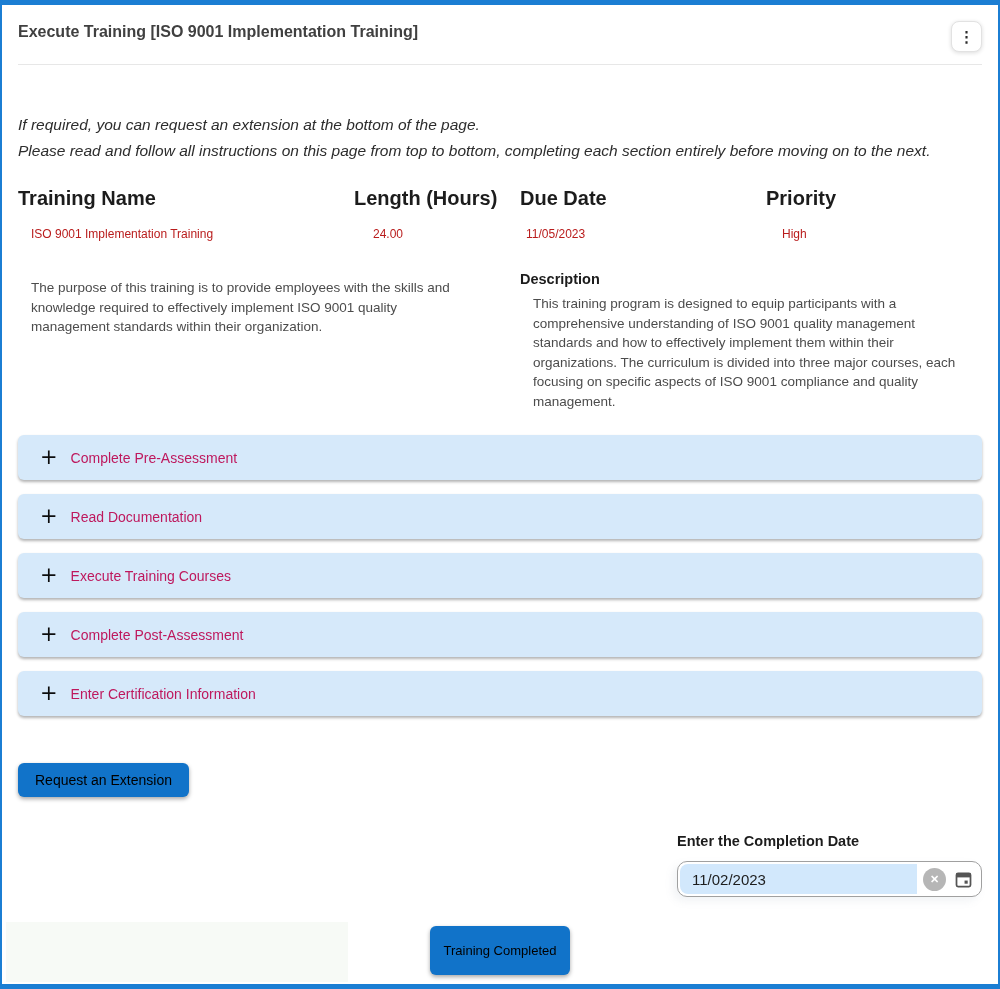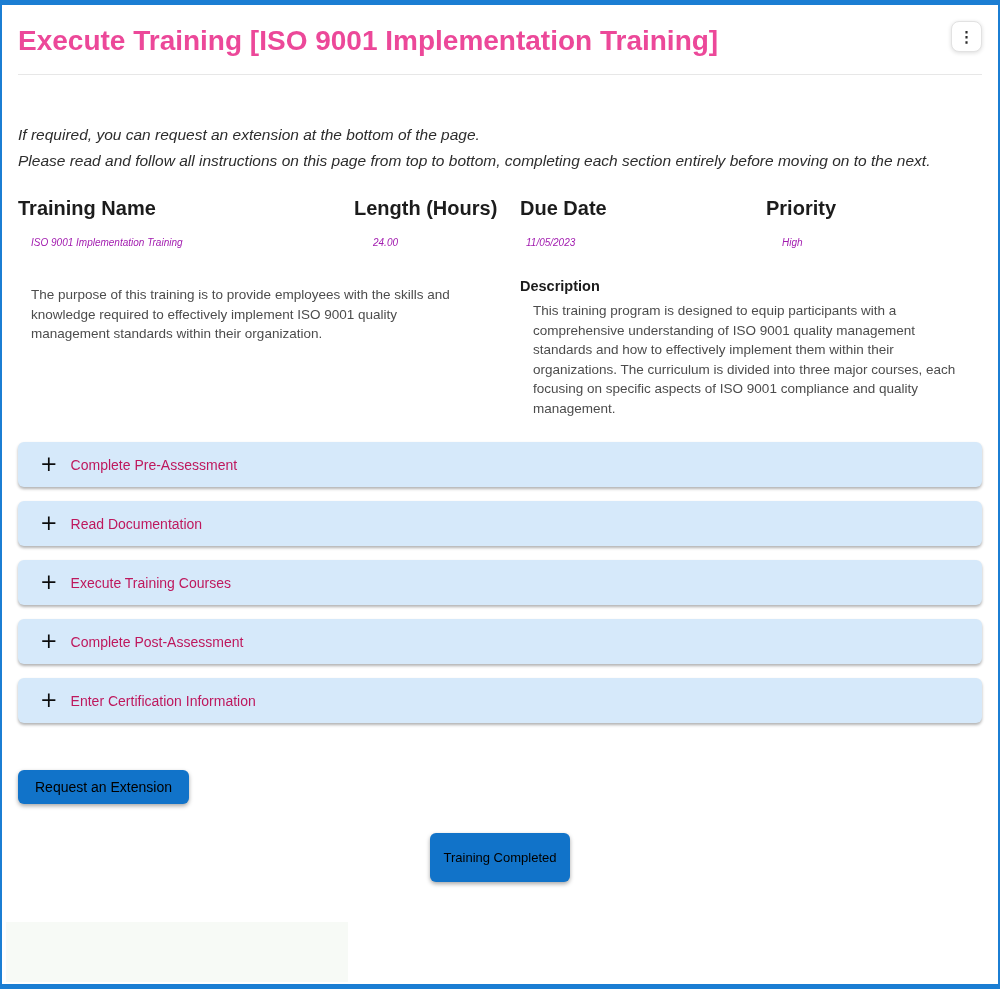--- a/index.html
+++ b/index.html
@@ -17,40 +17,40 @@
     border-right:2px solid #1b7ed3;
     padding:0 16px;
     overflow:hidden;
   }
 
   
   .corner-shade { position:absolute; left:4px; bottom:2px; width:342px; height:60px; background:#f7faf6; }
 
   
   .hdr { display:flex; align-items:flex-start; justify-content:space-between; padding-top:15px; }
-  .hdr-title { font-size:28px; font-weight:bold; color:#ec4899; line-height:1.5; }
+  .hdr-title { font-size:16px; font-weight:bold; color:#404040; line-height:1.5; }
   .kebab-btn {
     width:31px; height:31px; flex:0 0 auto;
     border:1px solid #e2e2e2; border-radius:8px; background:#fff;
     box-shadow:0 1px 4px rgba(0,0,0,0.14);
     display:flex; align-items:center; justify-content:center;
     cursor:pointer; margin-top:1px;
   }
   .kebab-glyph { font-size:15px; color:#2b2b2b; font-weight:bold; line-height:1; }
   .hdr-divider { margin-top:12px; border-bottom:1px solid #e7e7e7; }
 
   
   .instructions { margin-top:47px; font-style:italic; font-size:15.5px; line-height:1.68; color:#2d2d2d; }
 
   
   .ttable { margin-top:23px; }
   .trow { display:grid; grid-template-columns:336px 166px 246px 1fr; }
   .thead-cell { font-weight:bold; font-size:20px; color:#1c1c1c; }
   .tval-row { margin-top:17px; }
-  .tcell { font-size:10px; color:#a21caf;font-style:italic; }
+  .tcell { font-size:12px; color:#b91c1c; }
   .c1v { padding-left:13px; }
   .c2v { padding-left:19px; }
   .c3v { padding-left:6px; }
   .c4v { padding-left:16px; }
 
   
   .details { margin-top:30px; display:grid; grid-template-columns:502px 1fr; }
   .det-label { font-weight:bold; font-size:14.5px; color:#1c1c1c; }
   .det-body { margin-top:7px; padding-left:13px; font-size:13.5px; line-height:1.45; color:#4c4c4c; }
   .det-body.obj { max-width:452px; }
@@ -174,19 +174,35 @@
     <div class="section-panel">
       <span class="plus-icon">+</span>
       <span class="section-label">Enter Certification Information</span>
     </div>
   </div>
 
   
   <button class="btn-primary ext-btn">Request an Extension</button>
 
   
+  <div class="completion">
+    <div class="completion-label">Enter the Completion Date</div>
+    <div class="date-input">
+      <div class="date-highlight">11/02/2023</div>
+      <div class="clear-btn">
+        <span class="clear-glyph">✕</span>
+      </div>
+      <button class="cal-btn">
+        <svg width="21" height="21" viewBox="0 0 24 24">
+          <rect x="4" y="5" width="16" height="15" rx="1.8" fill="none" stroke="#555555" stroke-width="2"></rect>
+          <rect x="4" y="5" width="16" height="4.6" fill="#555555"></rect>
+          <rect x="13.2" y="13.2" width="3.6" height="3.6" fill="#555555"></rect>
+        </svg>
+      </button>
+    </div>
+  </div>
 
   
   <div class="submit-row">
     <button class="btn-primary submit-btn">Training Completed</button>
   </div>
 
 </div>
 
 </body></html>

